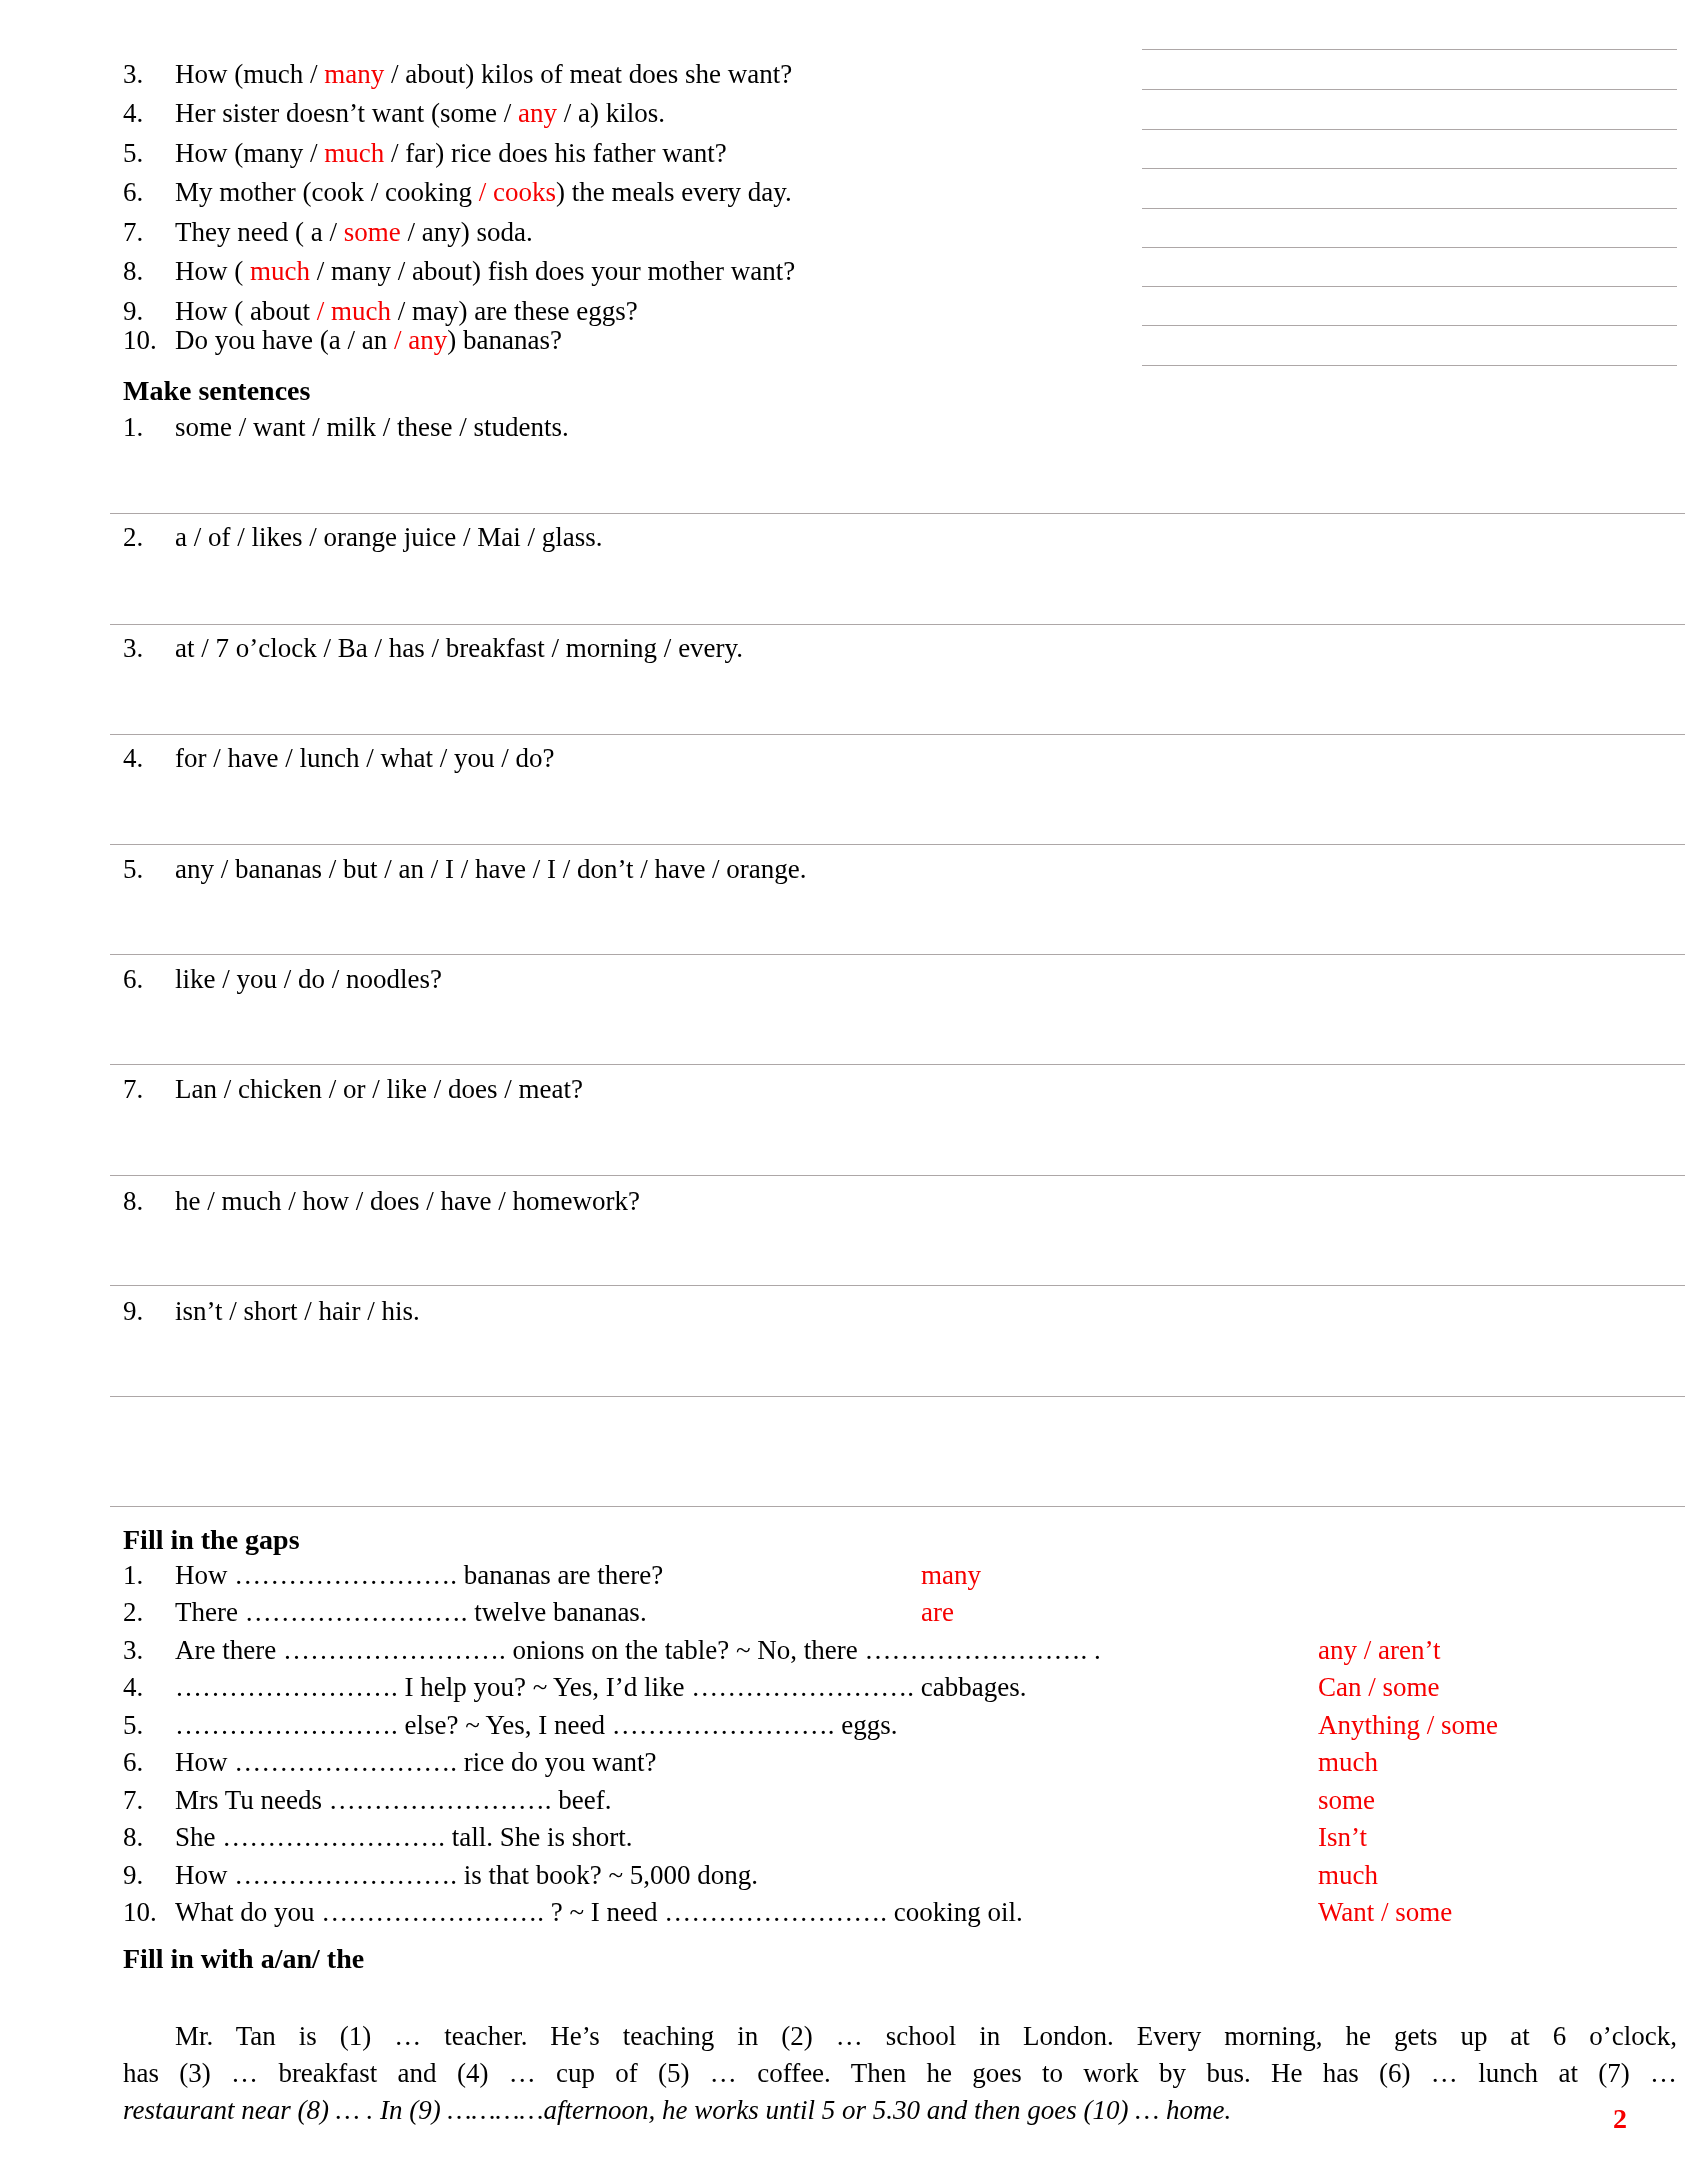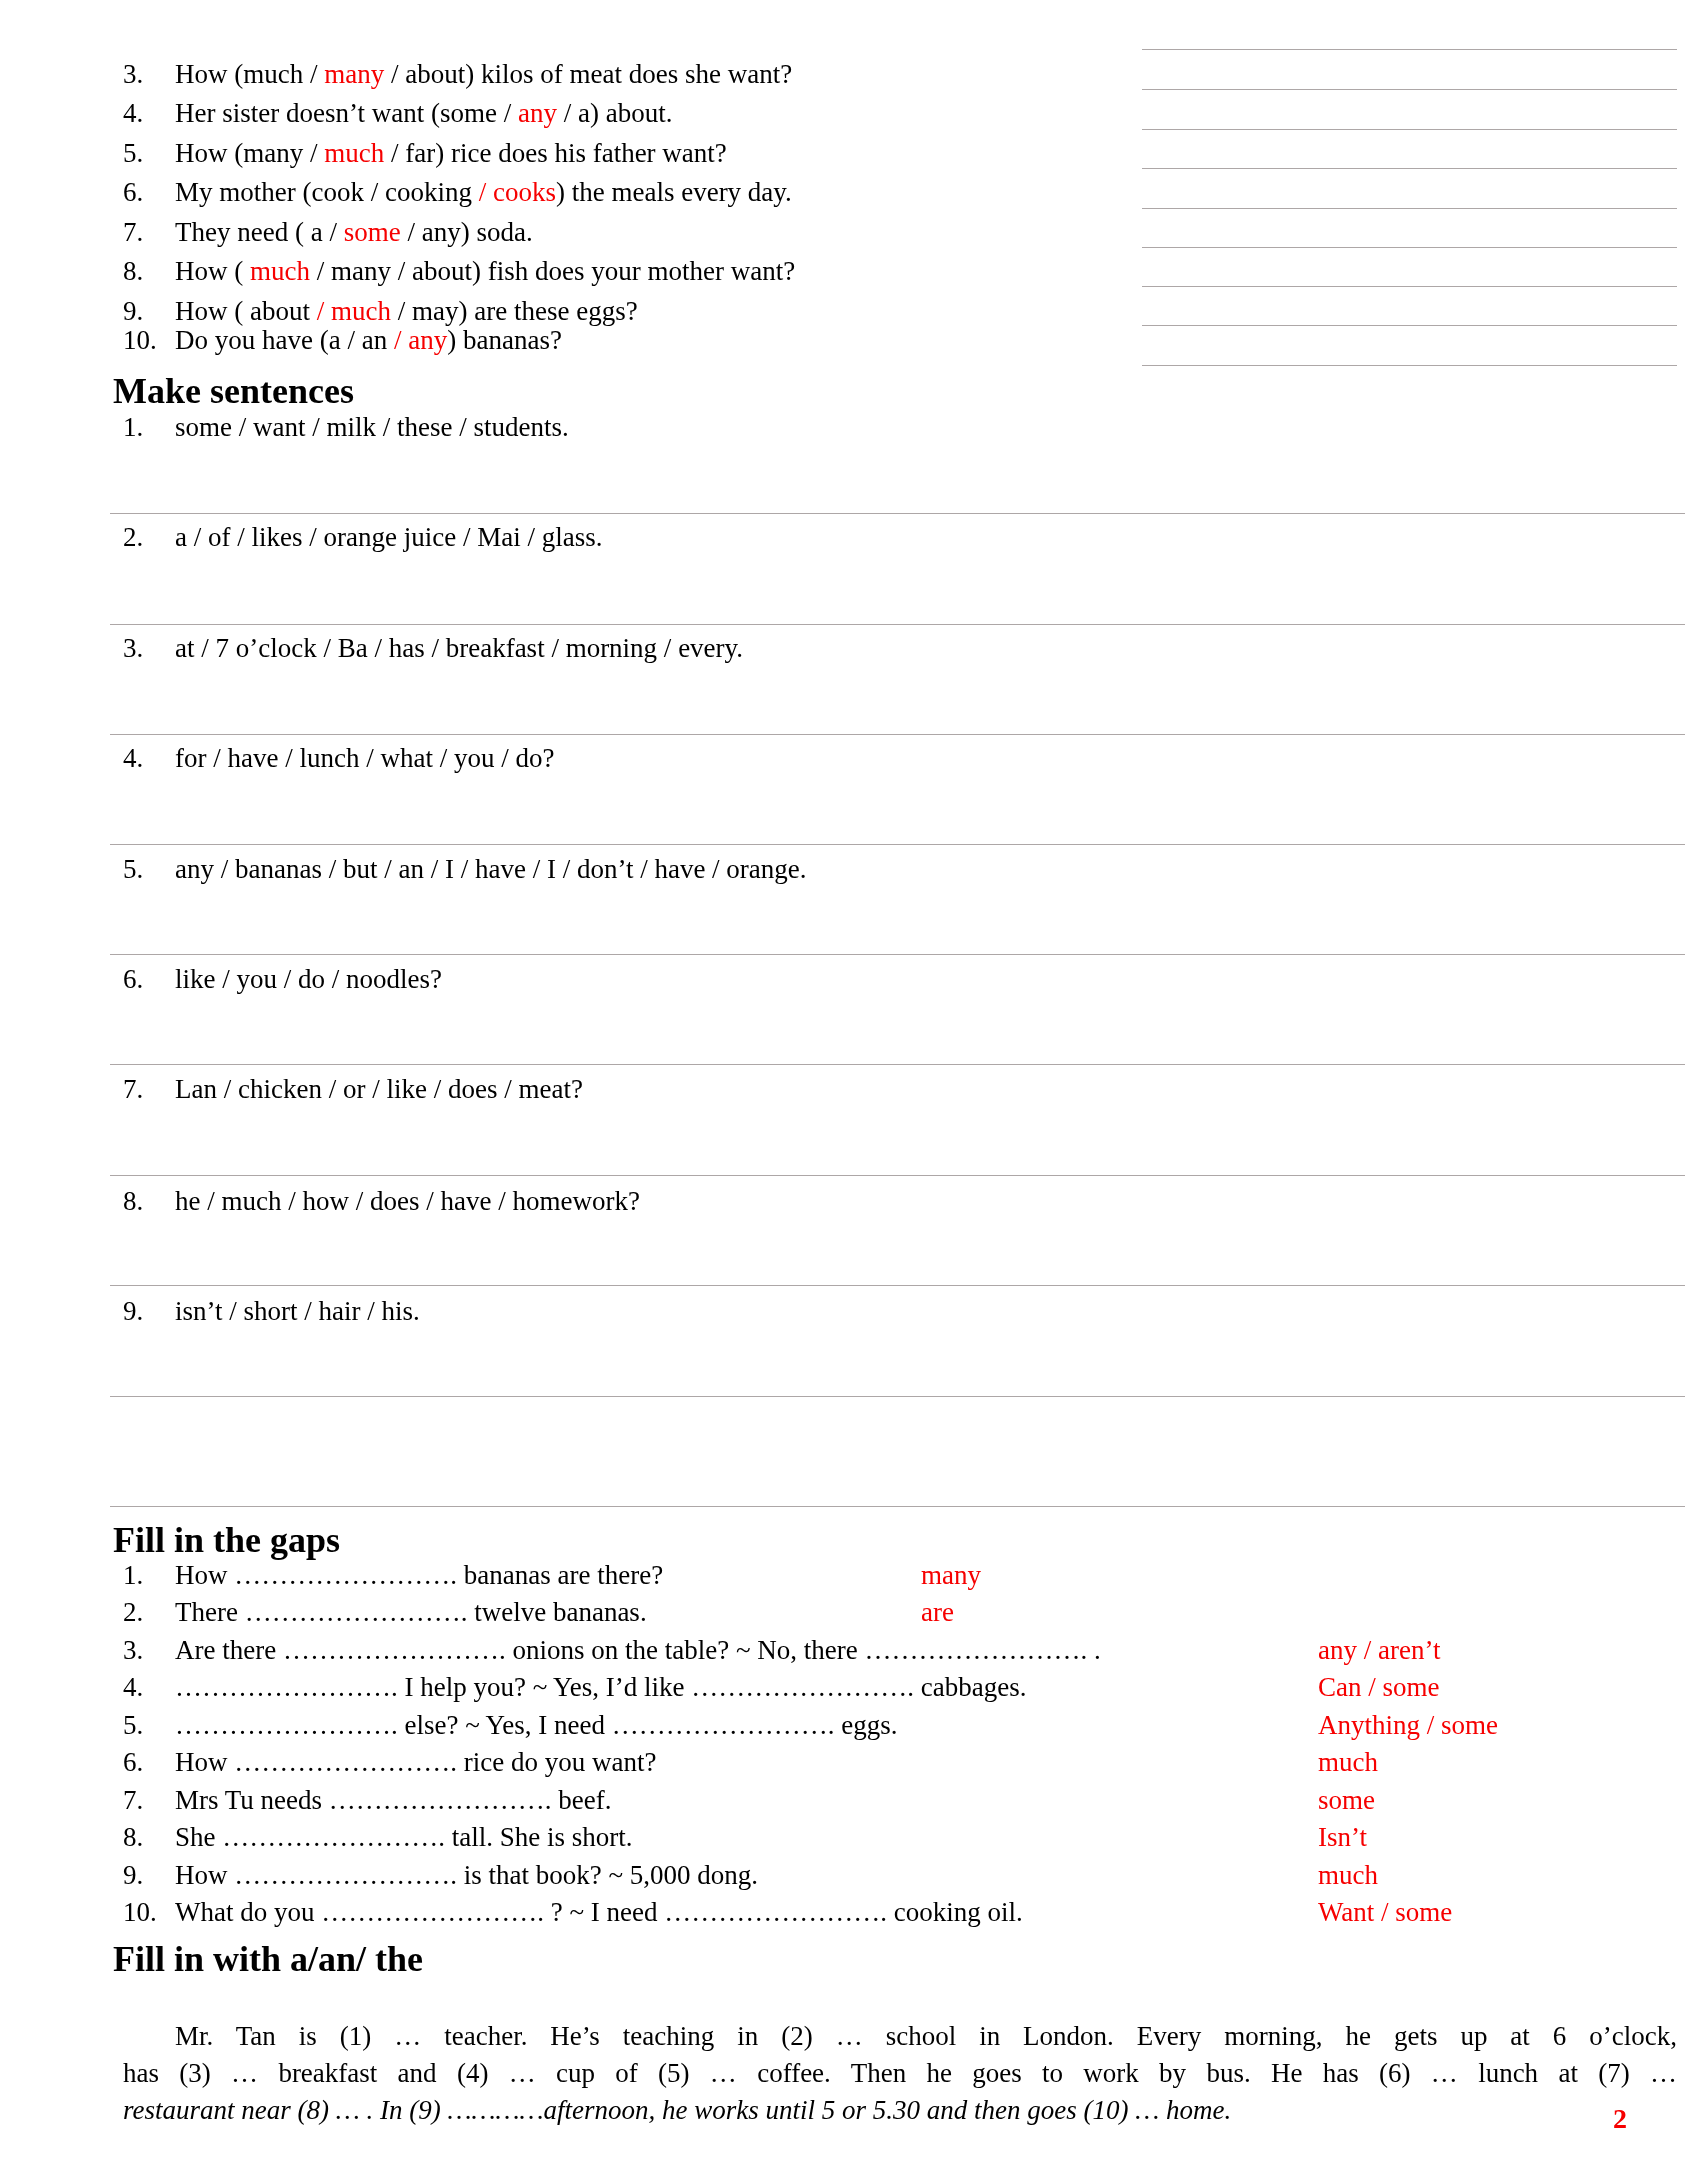--- a/index.html
+++ b/index.html
@@ -6,39 +6,39 @@
   .page{
     position:relative;width:1687px;height:2183px;background:#ffffff;
     font-family:"Liberation Serif","DejaVu Serif",serif;
     font-size:27px;color:#000;overflow:hidden;margin:0 auto;
   }
   .qrow{position:absolute;left:123px;line-height:40px;white-space:nowrap;}
   .num{display:inline-block;width:52px;}
   .red{color:#f60000;}
   .ansline{position:absolute;left:1142px;width:535px;height:0;border-top:1.6px solid #ada7a7;}
   .msline{position:absolute;left:110px;width:1575px;height:0;border-top:1.6px solid #ada7a7;}
-  .heading{position:absolute;left:113px;font-weight:bold;font-size:36px;line-height:40px;white-space:nowrap;}
+  .heading{position:absolute;left:123px;font-weight:bold;font-size:28px;line-height:40px;white-space:nowrap;}
   .msrow{position:absolute;left:123px;line-height:40px;white-space:nowrap;}
   .gaprow{position:absolute;left:123px;line-height:37px;white-space:nowrap;}
   .ans{position:absolute;top:0;color:#f60000;white-space:nowrap;}
   .ans.col1{left:798px;}
   .ans.col2{left:1195px;}
   .para{position:absolute;left:123px;width:1554px;top:1974px;line-height:37px;}
   .pl{text-align:justify;text-align-last:justify;}
   .pl.first{text-indent:52px;margin-top:44px;}
   .pl.last{text-align:left;text-align-last:auto;font-style:italic;}
   .pagenum{position:absolute;left:1613px;top:2103px;color:#f60000;font-weight:bold;font-size:28px;}
 </style>
 </head>
 <body>
 
 <div class="page">
 
   <div class="qrow" style="top:54px"><span class="num">3.</span><span><span>How (much / </span><span class="red">many</span><span> / about) kilos of meat does she want?</span></span></div>
-  <div class="qrow" style="top:93px"><span class="num">4.</span><span><span>Her sister doesn’t want (some / </span><span class="red">any</span><span> / a) about.</span></span></div>
+  <div class="qrow" style="top:93px"><span class="num">4.</span><span><span>Her sister doesn’t want (some / </span><span class="red">any</span><span> / a) kilos.</span></span></div>
   <div class="qrow" style="top:133px"><span class="num">5.</span><span><span>How (many / </span><span class="red">much</span><span> / far) rice does his father want?</span></span></div>
   <div class="qrow" style="top:172px"><span class="num">6.</span><span><span>My mother (cook / cooking </span><span class="red">/ cooks</span><span>) the meals every day.</span></span></div>
   <div class="qrow" style="top:212px"><span class="num">7.</span><span><span>They need ( a / </span><span class="red">some</span><span> / any) soda.</span></span></div>
   <div class="qrow" style="top:251px"><span class="num">8.</span><span><span>How ( </span><span class="red">much</span><span> / many / about) fish does your mother want?</span></span></div>
   <div class="qrow" style="top:291px"><span class="num">9.</span><span><span>How ( about </span><span class="red">/ much</span><span> / may) are these eggs?</span></span></div>
   <div class="qrow" style="top:320px"><span class="num">10.</span><span><span>Do you have (a / an </span><span class="red">/ any</span><span>) bananas?</span></span></div>
 
   <div class="ansline" style="top:49px"></div>
   <div class="ansline" style="top:89px"></div>
   <div class="ansline" style="top:129px"></div>

